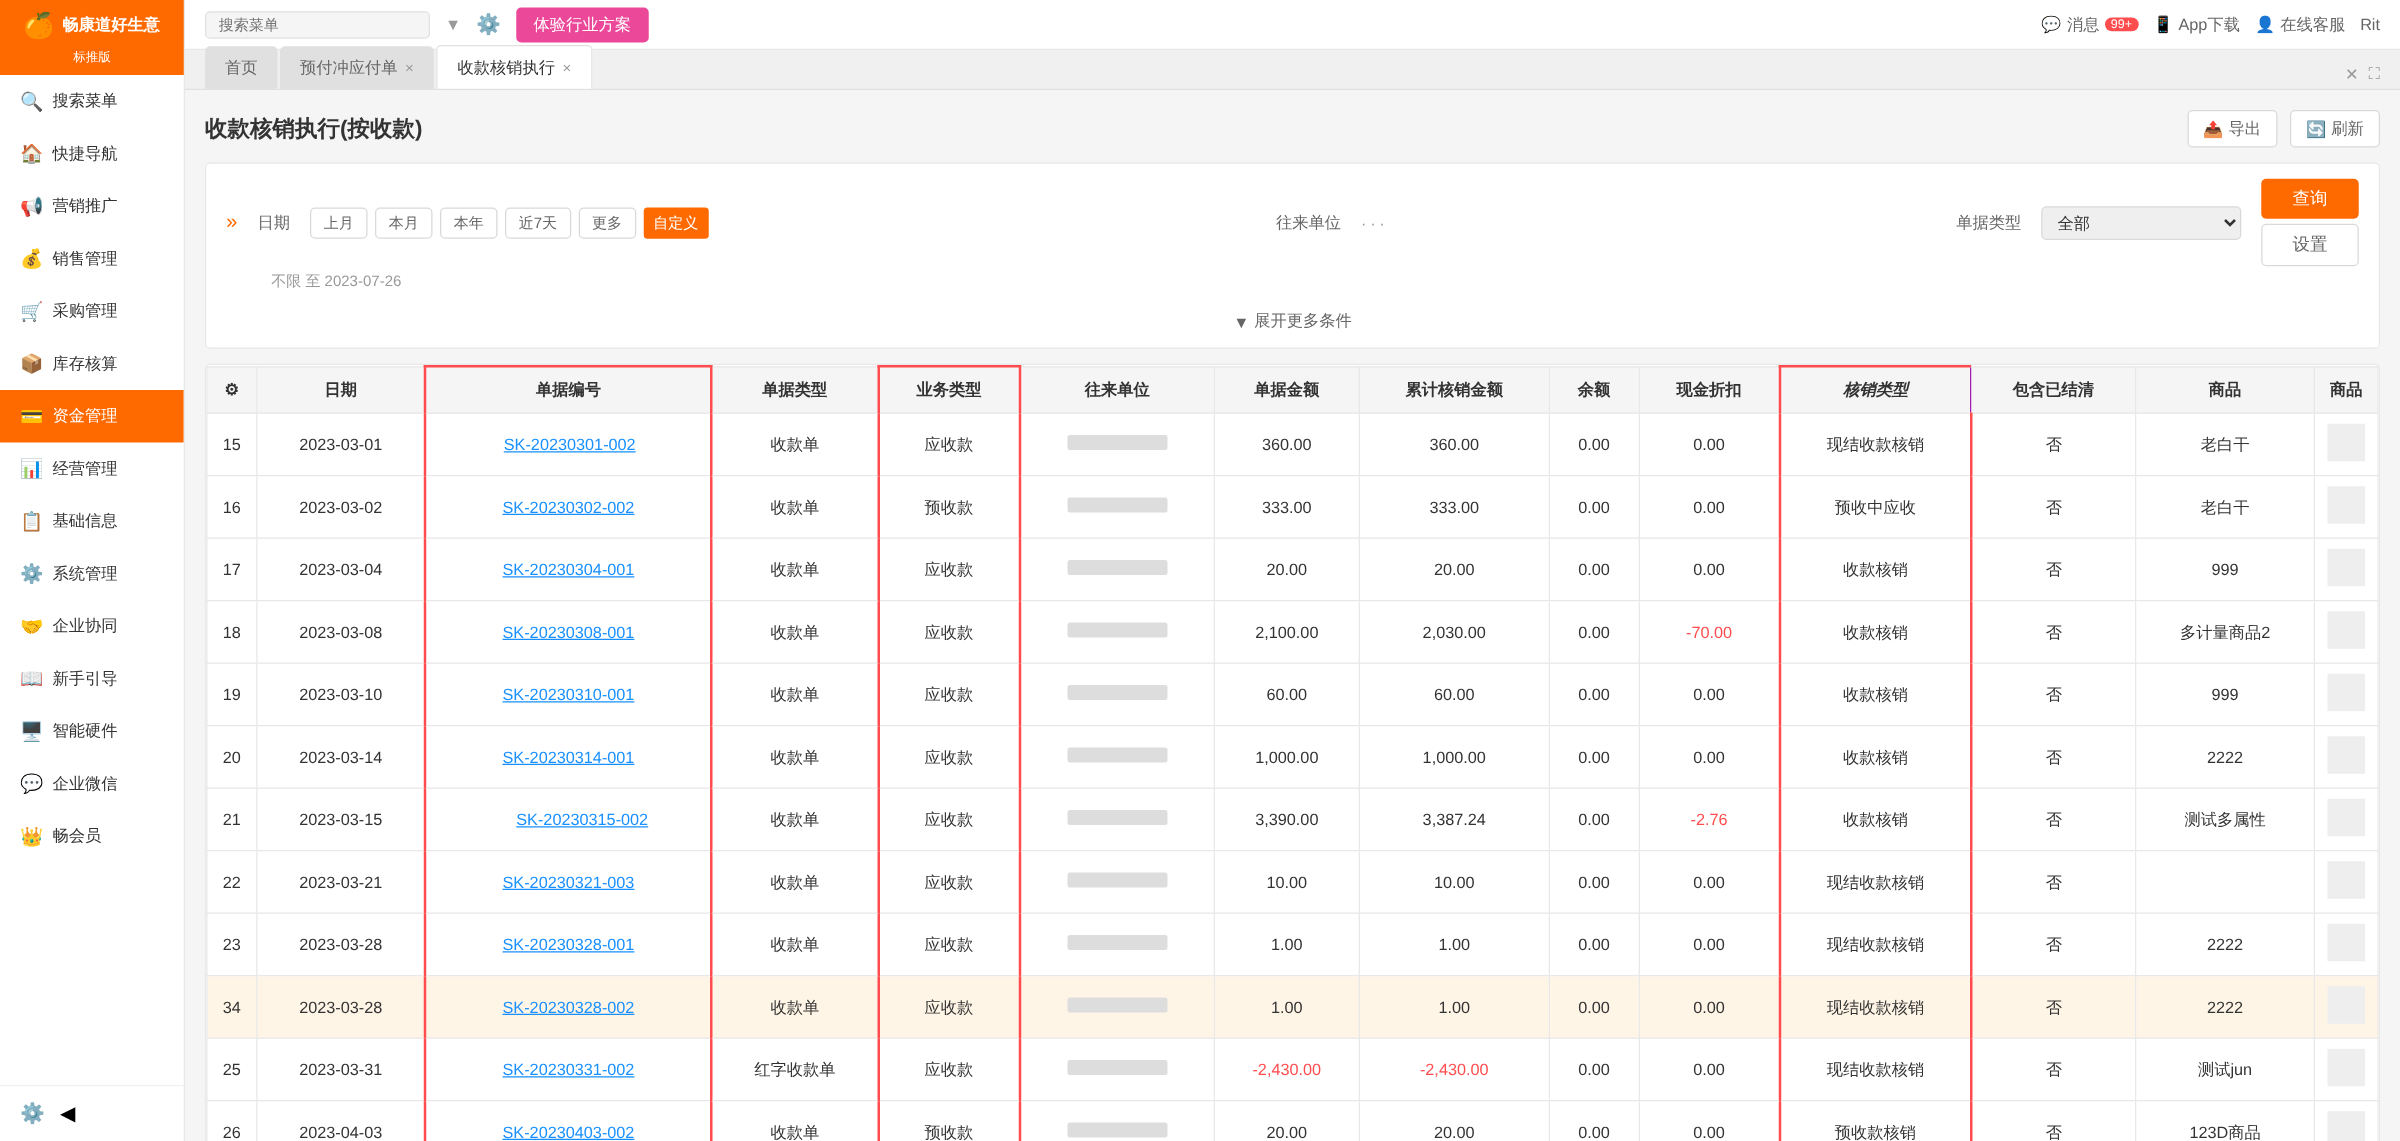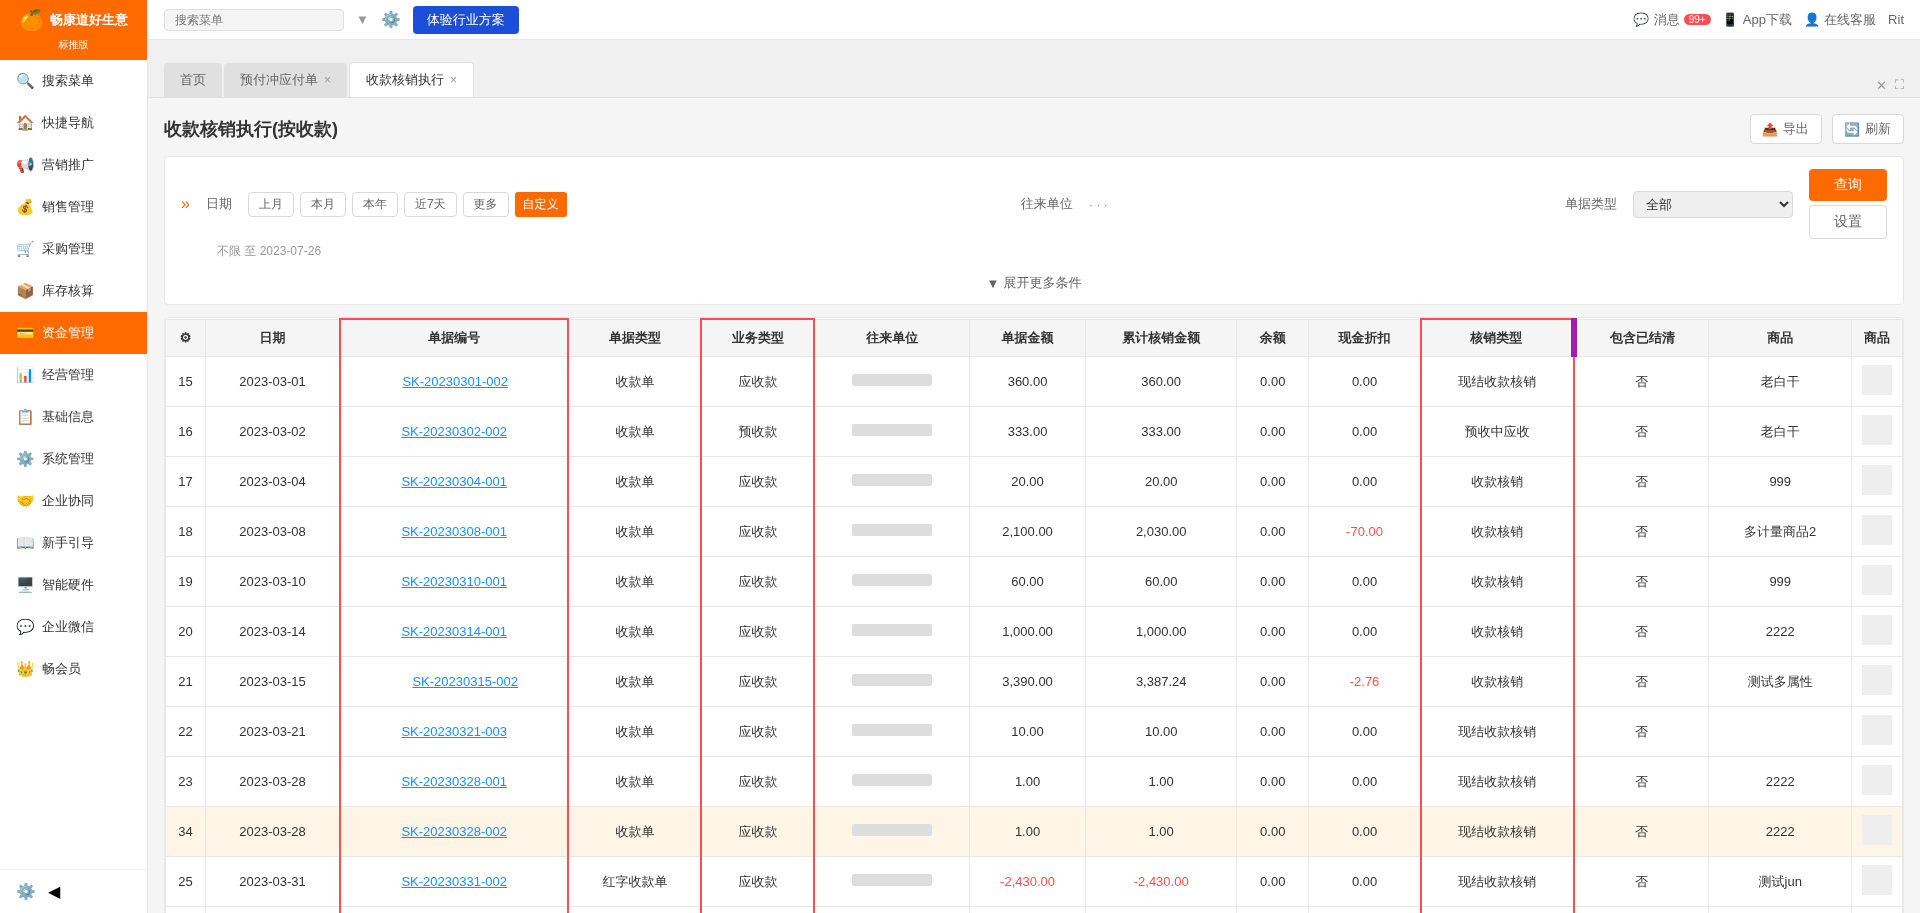--- a/index.html
+++ b/index.html
@@ -14,26 +14,26 @@
     .sidebar-item.active { background: #ff6a00; color: #fff; border-radius: 0; }
     .sidebar-item .icon { width: 18px; text-align: center; font-size: 15px; }
     .sidebar-footer { padding: 12px 16px; border-top: 1px solid #f0f0f0; display: flex; align-items: center; gap: 12px; }
 
     
     .main { flex: 1; display: flex; flex-direction: column; overflow: hidden; }
 
     
     .topbar { height: 40px; background: #fff; border-bottom: 1px solid #e8e8e8; display: flex; align-items: center; padding: 0 16px; gap: 12px; }
     .topbar-input { background: #f5f5f5; border: 1px solid #e0e0e0; border-radius: 4px; padding: 3px 10px; width: 180px; font-size: 12px; color: #999; }
-    .topbar-btn { background: #1d4ed8; color: #fff; border: none; border-radius: 4px; padding: 5px 14px; cursor: pointer; font-size: 13px; }
+    .topbar-btn { background: #ec4899; color: #fff; border: none; border-radius: 4px; padding: 5px 14px; cursor: pointer; font-size: 13px; }
     .topbar-icon-btn { color: #666; cursor: pointer; font-size: 13px; display: flex; align-items: center; gap: 4px; }
     .badge { background: #ff4d4f; color: #fff; border-radius: 10px; font-size: 10px; padding: 0 5px; min-width: 18px; text-align: center; }
 
     
-    .tabs { height: 58px; background: #f0f0f0; border-bottom: 1px solid #e0e0e0; display: flex; align-items: flex-end; padding: 0 16px; gap: 2px; }
+    .tabs { height: 32px; background: #f0f0f0; border-bottom: 1px solid #e0e0e0; display: flex; align-items: flex-end; padding: 0 16px; gap: 2px; }
     .tab { padding: 8px 16px; background: #e0e0e0; border-radius: 4px 4px 0 0; cursor: pointer; color: #666; display: flex; align-items: center; gap: 6px; font-size: 13px; }
     .tab.active { background: #fff; color: #333; border: 1px solid #e0e0e0; border-bottom: none; }
     .tab-close { font-size: 12px; color: #999; cursor: pointer; }
     .tabs-right { margin-left: auto; display: flex; align-items: center; gap: 8px; padding-bottom: 4px; color: #999; cursor: pointer; font-size: 16px; }
 
     
     .content { flex: 1; overflow-y: auto; padding: 16px; background: #f5f5f5; }
 
     
     .page-title-row { display: flex; align-items: center; justify-content: space-between; margin-bottom: 12px; }
@@ -256,21 +256,21 @@
             <th class="col-serial">⚙</th>
             <th>日期</th>
             <th style="border-left:2px solid #ff4d4f;border-right:2px solid #ff4d4f;border-top:2px solid #ff4d4f;">单据编号</th>
             <th>单据类型</th>
             <th style="border-left:2px solid #ff4d4f;border-right:2px solid #ff4d4f;border-top:2px solid #ff4d4f;">业务类型</th>
             <th>往来单位</th>
             <th>单据金额</th>
             <th>累计核销金额</th>
             <th>余额</th>
             <th>现金折扣</th>
-            <th style="border-left:2px solid #ff4d4f;border-right:6px solid #a21caf;border-top:2px solid #ff4d4f;">核销类型</th>
+            <th style="border-left:2px solid #ff4d4f;border-right:1px solid #a21caf;border-top:2px solid #ff4d4f;font-style:italic;">核销类型</th>
             <th>包含已结清</th>
             <th>商品</th>
             <th>商品</th>
           </tr>
         </thead>
         <tbody id="table-body">
         <tr>
       <td>15</td>
       <td>2023-03-01</td>
       <td style="border-left:2px solid #ff4d4f;border-right:2px solid #ff4d4f;padding-left:12px;">

